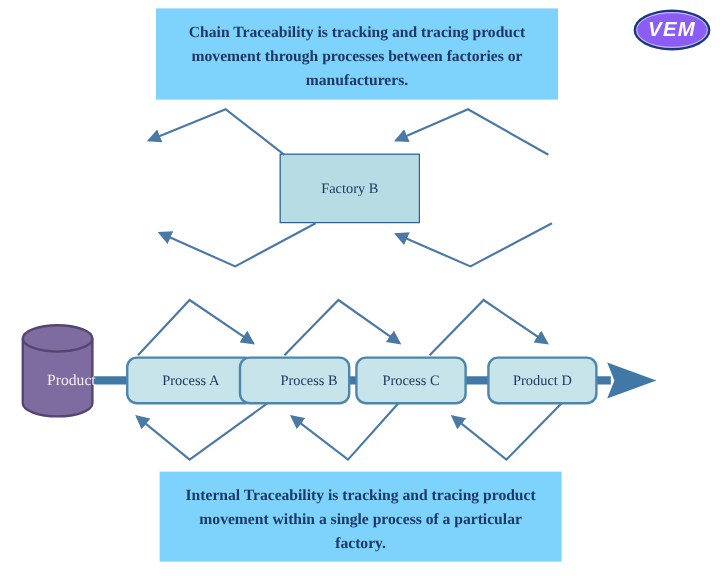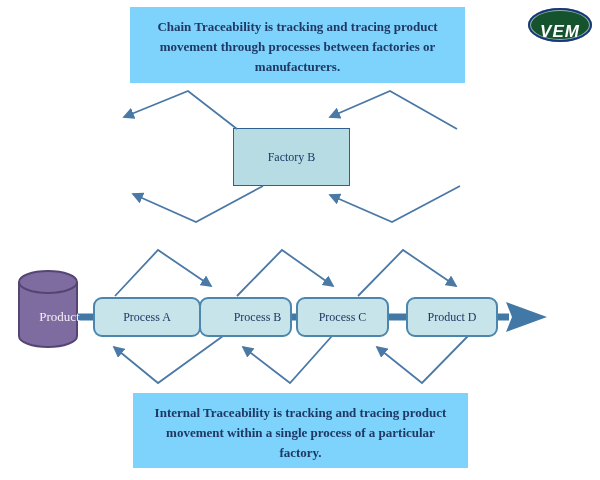--- a/index.html
+++ b/index.html
@@ -20,31 +20,31 @@
     border:1.5px solid #2f608f;box-sizing:border-box;
     display:flex;align-items:center;justify-content:center;font-size:12px;
   }
   #factory-a{left:45px;} #factory-b{left:233px;} #factory-c{left:420px;}
   .process-box{
     position:absolute;top:297px;height:40px;background:#c6e4e9;
     border:2px solid #4c86ac;border-radius:9px;box-sizing:border-box;
     display:flex;align-items:center;justify-content:center;font-size:12px;
     z-index:3;
   }
-  #process-a{left:93px;width:108px;} #process-b{left:199px;width:93px;padding-left:24px;}
+  #process-a{left:105px;width:108px;} #process-b{left:199px;width:93px;padding-left:24px;}
   #process-c{left:296px;width:93px;} #process-d{left:406px;width:92px;}
   #arrow-layer{position:absolute;left:0;top:0;z-index:2;}
   #cylinder-layer{position:absolute;left:0;top:0;z-index:4;pointer-events:none;}
   #product-label{
     position:absolute;left:19px;top:309px;width:81px;text-align:center;
     color:#f2eef7;font-size:13px;z-index:5;
   }
   #logo{
     position:absolute;left:528px;top:8px;width:64px;height:34px;border-radius:50%;
-    background:#14532d;display:flex;align-items:flex-end;justify-content:center;
+    background:#8b5cf6;display:flex;align-items:center;justify-content:center;
     box-shadow:inset 0 0 0 2px #17387e, inset 0 0 0 3px rgba(255,255,255,.55);
   }
   #logo span{
     color:#ffffff;font-family:"Liberation Sans","DejaVu Sans",sans-serif;
     font-weight:bold;font-style:italic;font-size:17px;letter-spacing:1px;
   }
 </style>
 </head>
 <body>
 

